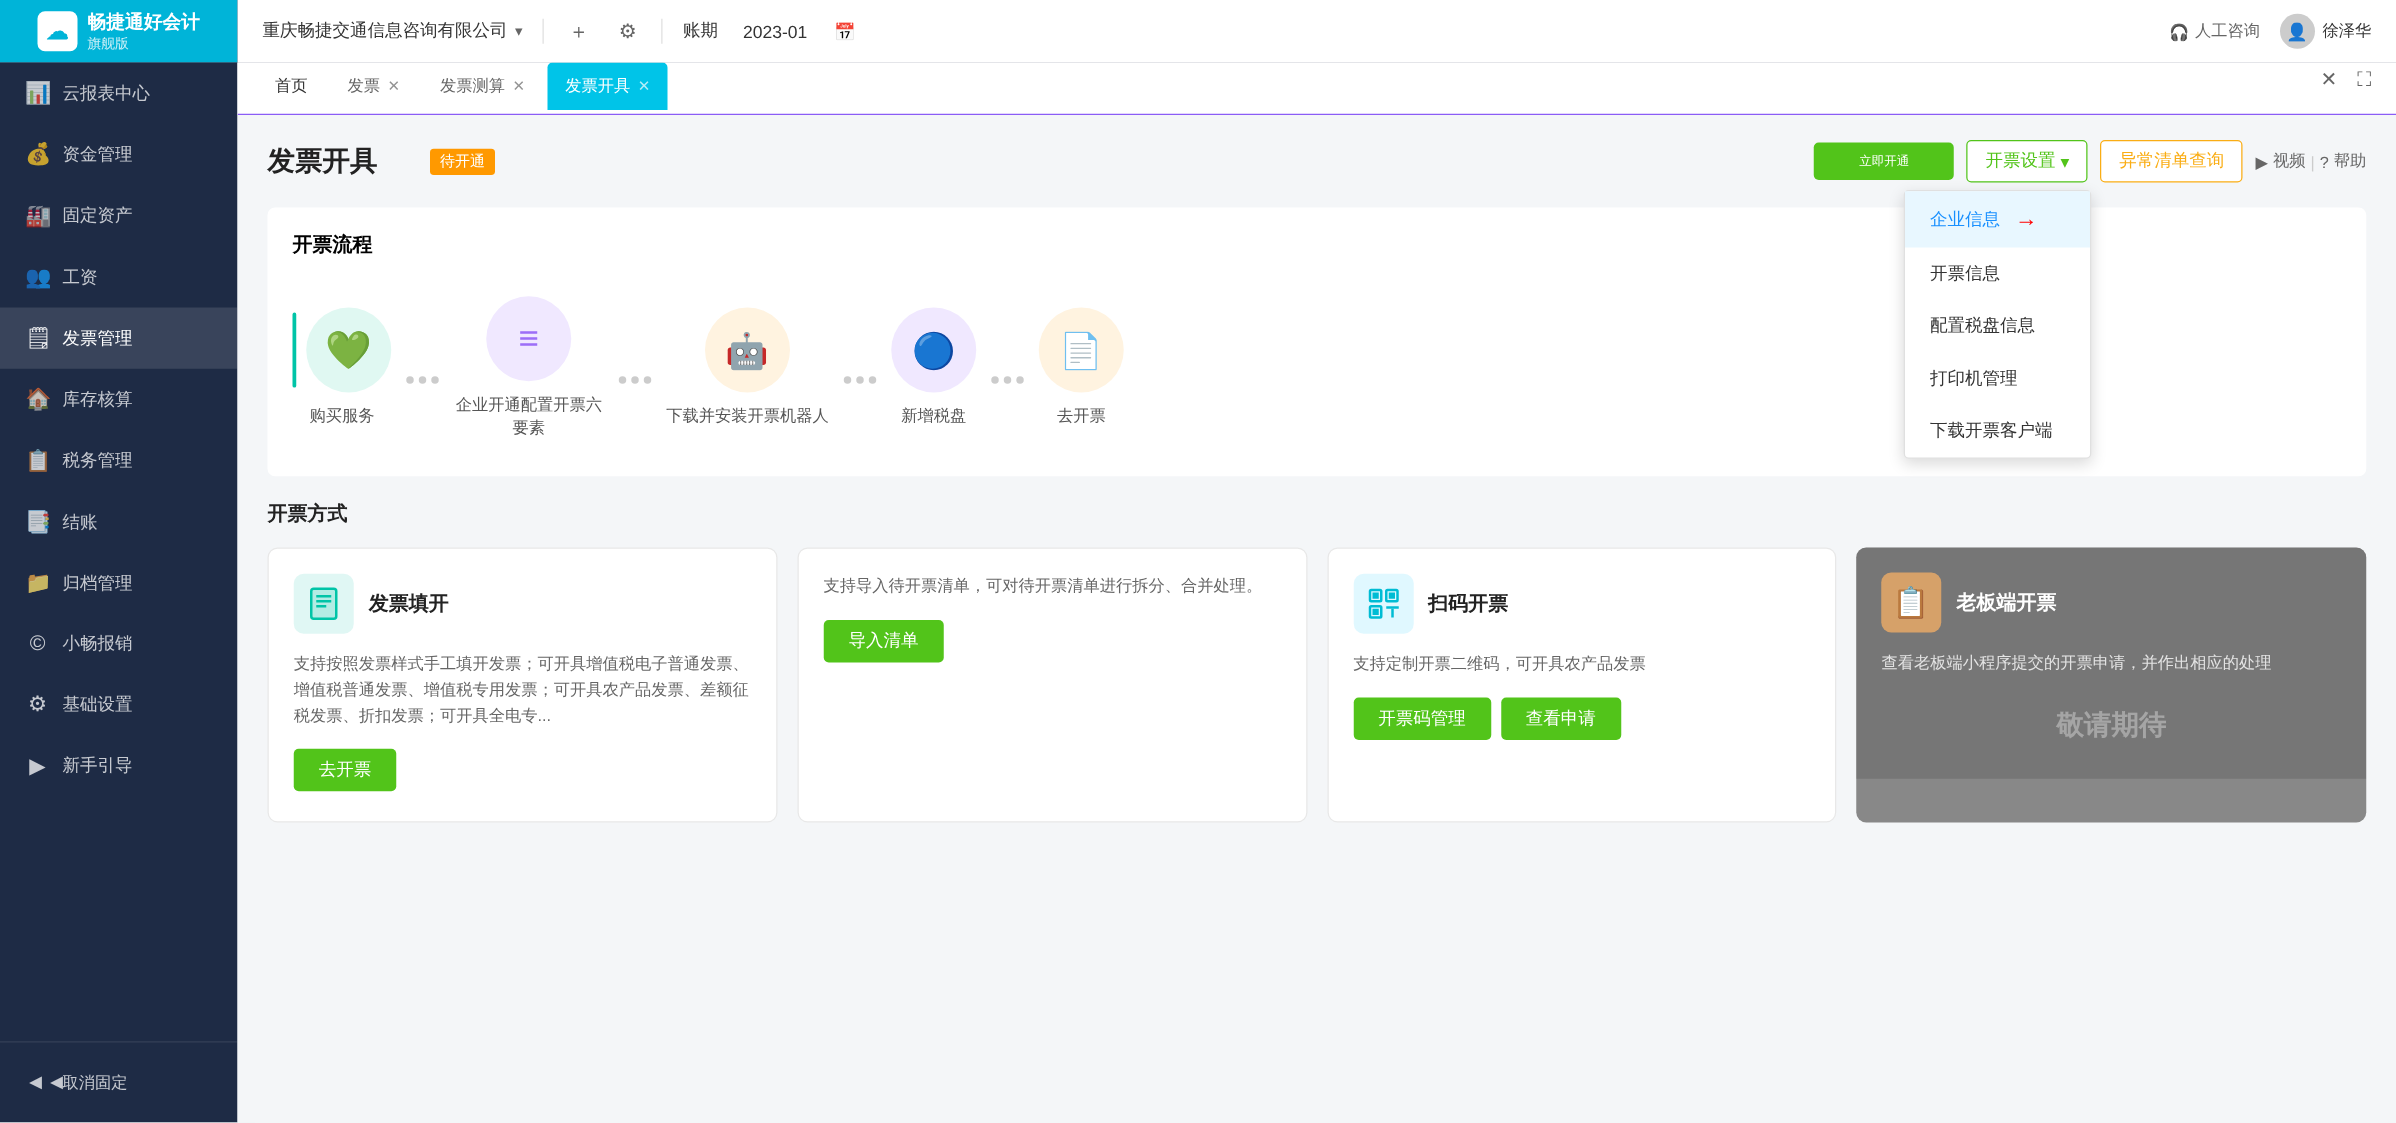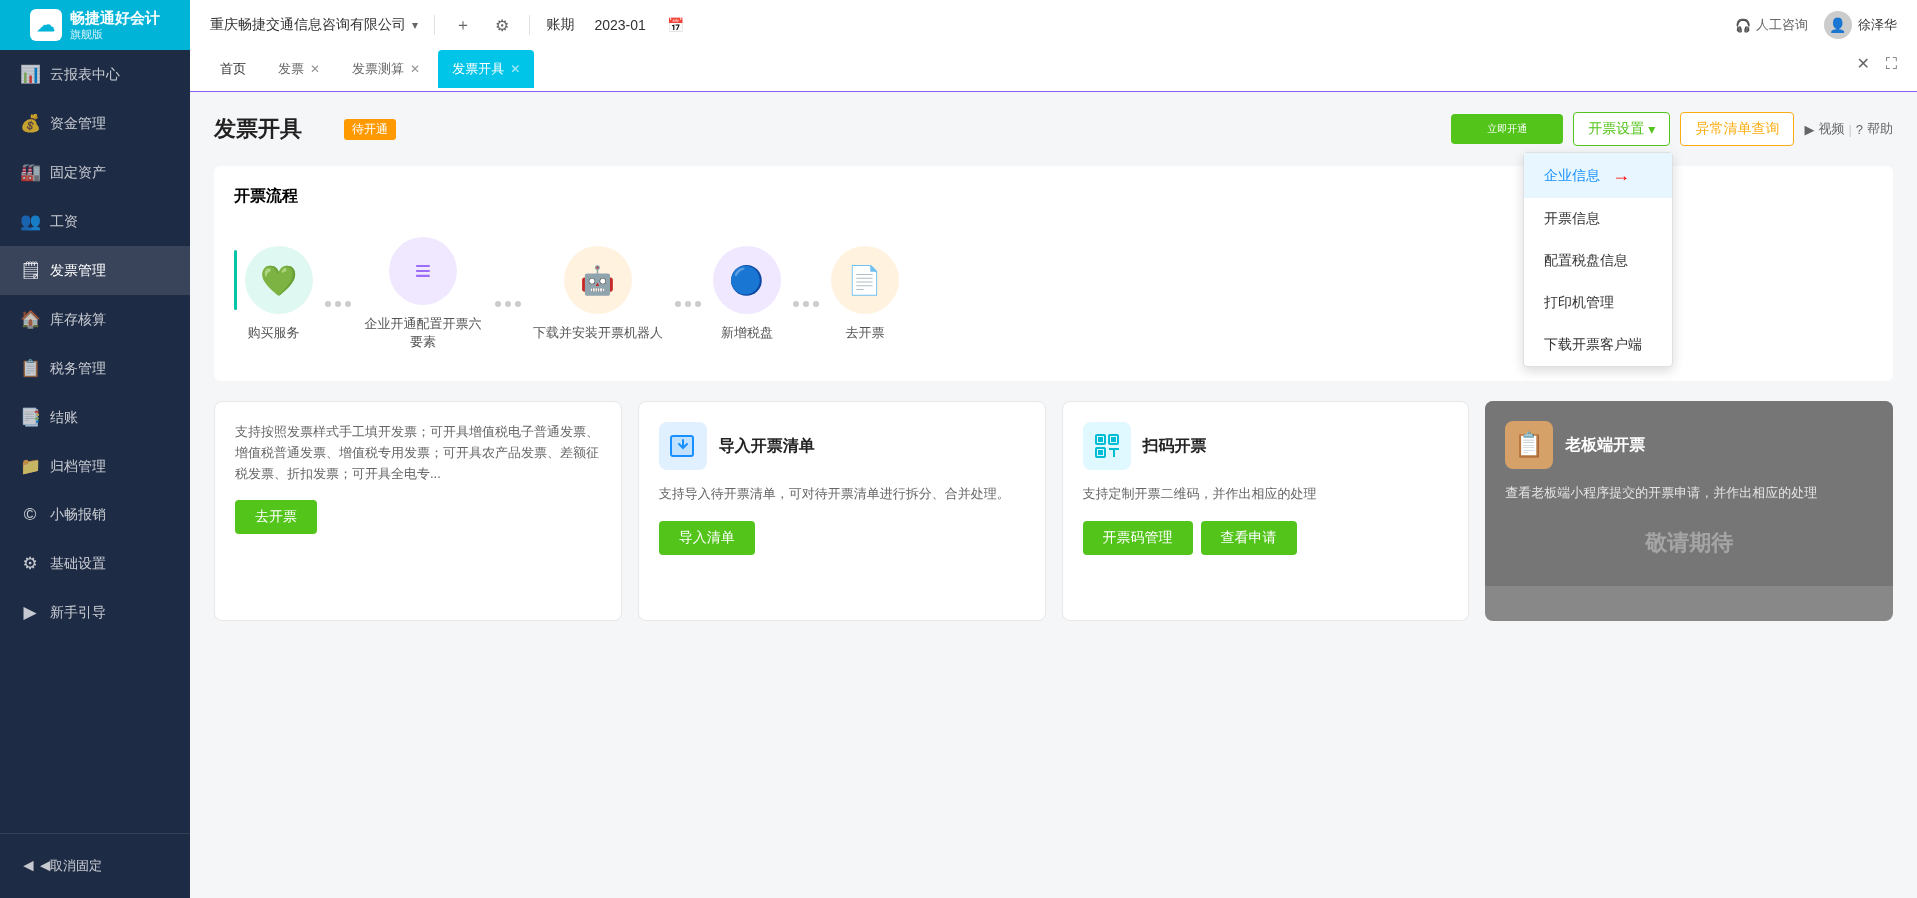--- a/index.html
+++ b/index.html
@@ -511,59 +511,62 @@
             <div style="width:68px; height:68px; border-radius:50%; background:#fff3e0; display:flex; align-items:center; justify-content:center; font-size:28px;">
               <span style="color:#ff9800;">📄</span>
             </div>
             <div style="font-size:13px; color:#555; text-align:center;">去开票</div>
           </div>
 
         </div>
       </div>
 
       <div style="margin-top: 0;">
+        <div style="font-size:16px; font-weight:bold; color:#222; margin-bottom:16px; padding:0 0;">开票方式</div>
         <div class="invoice-methods">
 
           <div class="method-card">
+            <div class="method-card-header">
+              <div class="method-icon icon-teal">
+                <svg width="28" height="28" viewBox="0 0 28 28" fill="none">
+                  <rect x="4" y="2" width="20" height="24" rx="2" fill="#00c4a7" opacity="0.2"></rect>
+                  <rect x="4" y="2" width="20" height="24" rx="2" stroke="#00c4a7" stroke-width="2"></rect>
+                  <line x1="8" y1="8" x2="20" y2="8" stroke="#00c4a7" stroke-width="2"></line>
+                  <line x1="8" y1="12" x2="20" y2="12" stroke="#00c4a7" stroke-width="2"></line>
+                  <line x1="8" y1="16" x2="16" y2="16" stroke="#00c4a7" stroke-width="2"></line>
+                </svg>
+              </div>
+              <span class="method-title">发票填开</span>
+            </div>
             <div class="method-desc">支持按照发票样式手工填开发票；可开具增值税电子普通发票、增值税普通发票、增值税专用发票；可开具农产品发票、差额征税发票、折扣发票；可开具全电专...</div>
             <button class="method-btn">去开票</button>
           </div>
 
           <div class="method-card">
-            <div class="method-card-header">
-              <div class="method-icon icon-blue">
-                <svg width="28" height="28" viewBox="0 0 28 28" fill="none">
-                  <rect x="2" y="4" width="22" height="20" rx="2" fill="#1890ff" opacity="0.15"></rect>
-                  <rect x="2" y="4" width="22" height="20" rx="2" stroke="#1890ff" stroke-width="2"></rect>
-                  <path d="M14 8v8M10 12l4 4 4-4" stroke="#1890ff" stroke-width="2" stroke-linecap="round"></path>
-                </svg>
-              </div>
-              <span class="method-title">导入开票清单</span>
-            </div>
             <div class="method-desc">支持导入待开票清单，可对待开票清单进行拆分、合并处理。</div>
             <button class="method-btn">导入清单</button>
           </div>
 
           <div class="method-card">
             <div class="method-card-header">
               <div class="method-icon icon-cyan">
                 <svg width="28" height="28" viewBox="0 0 28 28" fill="none">
                   <rect x="3" y="3" width="9" height="9" rx="1" stroke="#00bcd4" stroke-width="2"></rect>
                   <rect x="16" y="3" width="9" height="9" rx="1" stroke="#00bcd4" stroke-width="2"></rect>
                   <rect x="3" y="16" width="9" height="9" rx="1" stroke="#00bcd4" stroke-width="2"></rect>
                   <rect x="5" y="5" width="5" height="5" fill="#00bcd4"></rect>
                   <rect x="18" y="5" width="5" height="5" fill="#00bcd4"></rect>
                   <rect x="5" y="18" width="5" height="5" fill="#00bcd4"></rect>
                   <rect x="16" y="16" width="10" height="2" fill="#00bcd4"></rect>
                   <rect x="20" y="18" width="2" height="7" fill="#00bcd4"></rect>
                 </svg>
               </div>
               <span class="method-title">扫码开票</span>
             </div>
-            <div class="method-desc">支持定制开票二维码，并作出相应的处理</div>
+            <div class="method-desc">支持定制开票二维码，可开具农产品发票</div>
             <div style="display:flex; gap:8px;">
               <button class="method-btn">开票码管理</button>
               <button class="method-btn">查看申请</button>
             </div>
           </div>
 
           <div style="background: #888; border-radius: 8px; position:relative; overflow:hidden; min-height:220px;">
             <div style="padding:20px; background: rgba(100,100,100,0.5);">
               <div class="method-card-header">
                 <div style="width:48px; height:48px; border-radius:8px; background:rgba(255,180,100,0.7); display:flex; align-items:center; justify-content:center; font-size:24px;">📋</div>

